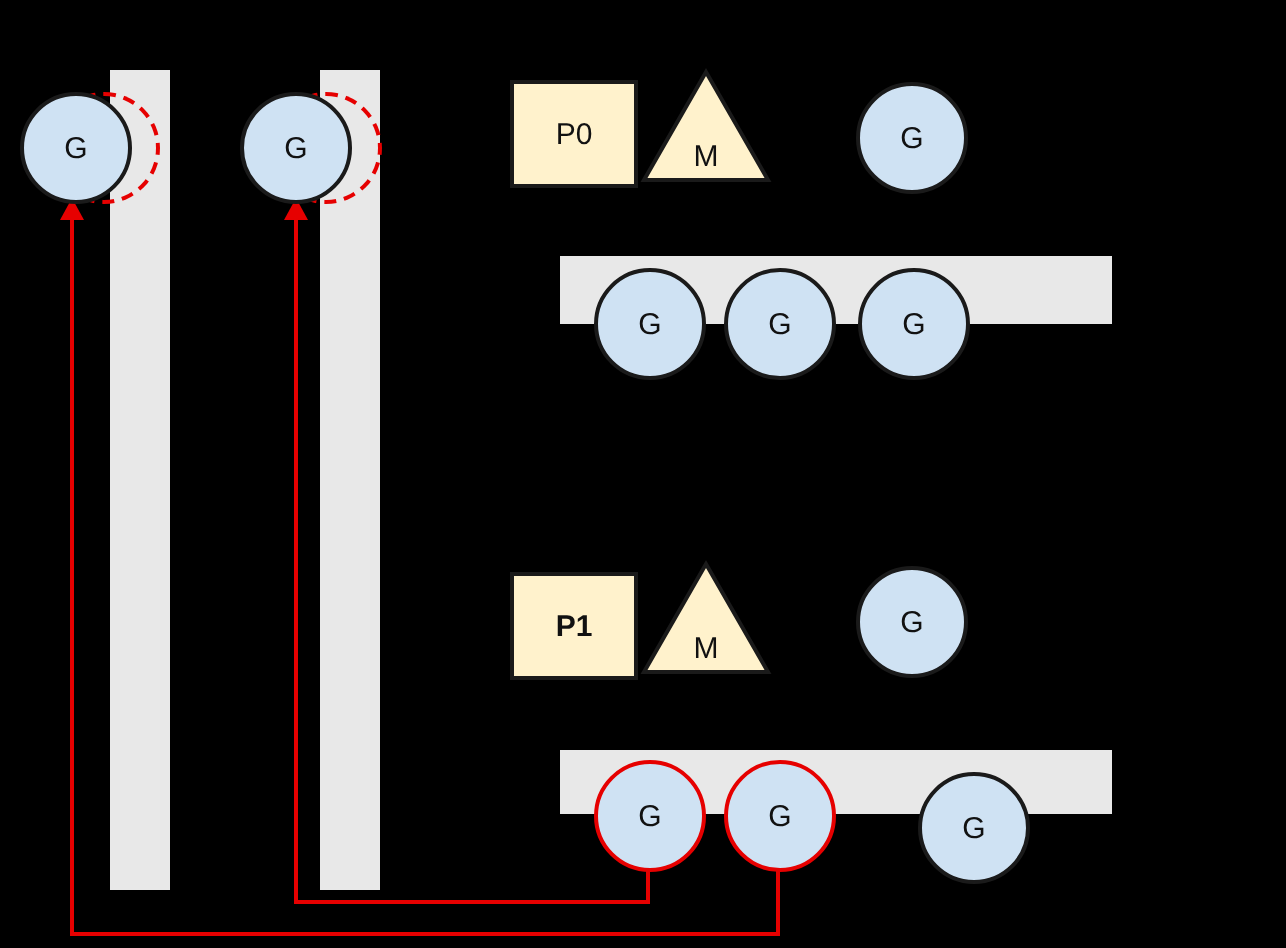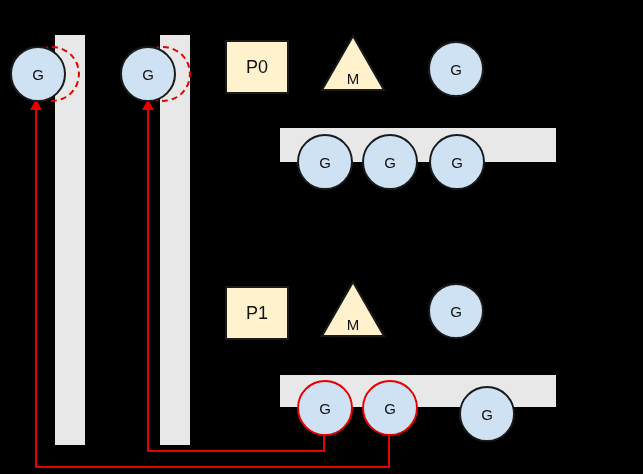--- a/index.html
+++ b/index.html
@@ -49,22 +49,23 @@
   }
   .pm-box {
     position: absolute;
     width: 60px;
     height: 50px;
     background: #fff2cc;
     border: 2px solid #1a1a1a;
     display: flex;
     align-items: center;
     justify-content: center;
-    font-size: 18px;
+    font-size: 15px;
     color: #111;
+    margin-left: 30px;
   }
   .tri-wrap {
     position: absolute;
     width: 66px;
     height: 58px;
   }
   .tri-wrap svg { display:block; }
   .tri-label {
     position: absolute;
     left: 0; right: 0;
@@ -132,21 +133,21 @@
   <div class="g" style="left:297px; top:134px;">
     <span>G</span>
   </div>
   <div class="g" style="left:362px; top:134px;">
     <span>G</span>
   </div>
   <div class="g" style="left:429px; top:134px;">
     <span>G</span>
   </div>
 
-  <div class="pm-box" style="left:225px; top:286px;">
+  <div class="pm-box" style="left:225px; top:286px;font-weight:bold;">
     <span>P1</span>
   </div>
 
   <div class="tri-wrap" style="left:320px; top:280px;">
     <svg width="66" height="58" viewBox="0 0 66 58">
       <polygon points="33,2 64,56 2,56" fill="#fff2cc" stroke="#1a1a1a" stroke-width="2"></polygon>
     </svg>
     <span class="tri-label">M</span>
   </div>
 

